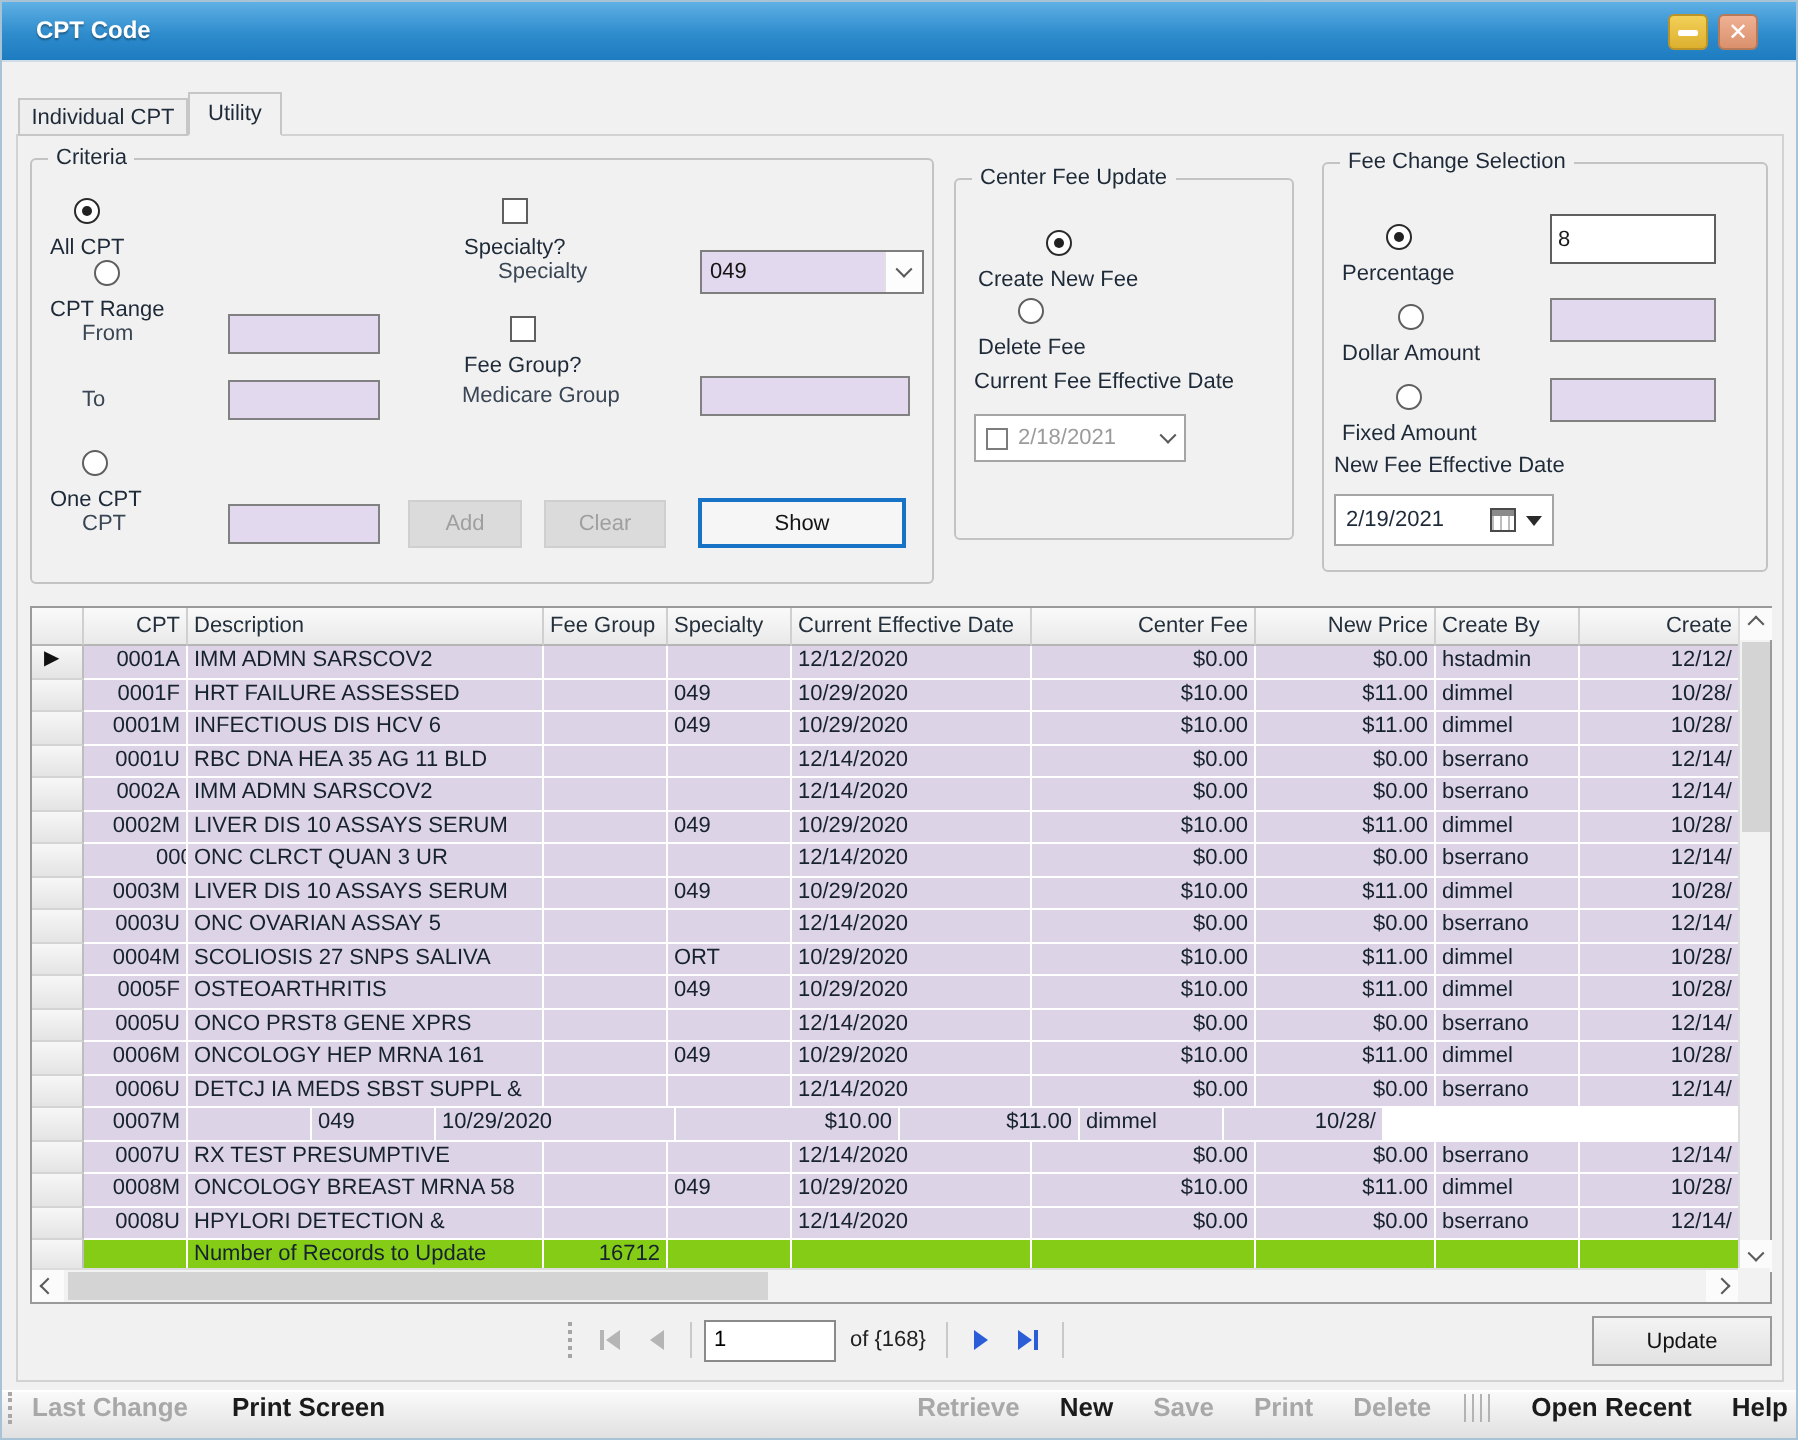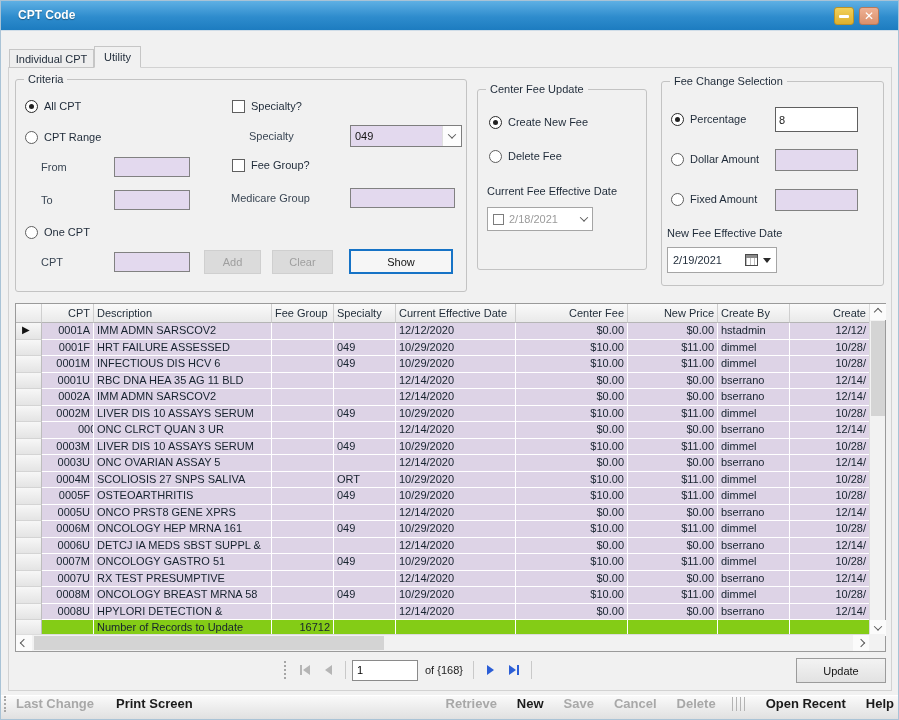--- a/index.html
+++ b/index.html
@@ -28,21 +28,21 @@
   .tab.active { left:93px; top:45px; width:47px; height:22px; line-height:21px;
     background:var(--panel,#f1f1f1); border-bottom:1px solid var(--panel,#f1f1f1); z-index:3; }
   .tabpanel { position:absolute; left:7px; top:66px; width:884px; height:624px;
     background:var(--panel,#f1f1f1); border:1px solid #d2d2d2; }
 
   
   .grp { position:absolute; border:1px solid #c3c3c3; border-radius:3px; }
   .glabel { position:absolute; top:-7px; left:8px; background:var(--panel,#f1f1f1); padding:0 4px; }
 
   
-  .ctl { position:absolute; display:flex; align-items:center; gap:6px; height:14px; cursor:default; }
+  .ctl { position:absolute; display:flex; align-items:center; gap:6px; height:14px; cursor:default;flex-direction:column; }
   .radio { width:13px; height:13px; border:1px solid #5f5f5f; border-radius:50%; background:#fff;
     position:relative; flex:0 0 auto; }
   .radio.checked { border-color:#2a2a2a; }
   .radio.checked::after { content:''; position:absolute; left:3px; top:3px; width:5px; height:5px;
     border-radius:50%; background:#222; }
   .check { width:13px; height:13px; border:1px solid #5f5f5f; background:#fff; flex:0 0 auto; }
   .slabel { position:absolute; color:#3a4654; }
   .txt { position:absolute; border:1px solid #818181; background:var(--lavender,#e3d9ee);
     font:11px "Liberation Sans","DejaVu Sans",sans-serif; padding:0 3px; color:#1b1b1b; }
   .txt.white { background:#fff; border-color:#5f5f5f; }
@@ -420,21 +420,20 @@
             <div class="gcell" style="width: 62px; text-align: left;"></div>
             <div class="gcell" style="width: 120px; text-align: left;">12/14/2020</div>
             <div class="gcell" style="width: 112px; text-align: right;">$0.00</div>
             <div class="gcell" style="width: 90px; text-align: right;">$0.00</div>
             <div class="gcell" style="width: 72px; text-align: left;">bserrano</div>
             <div class="gcell" style="width: 80px; text-align: right;">12/14/</div>
           </div>
           <div class="grow">
             <div class="scell"></div>
             <div class="gcell" style="width: 52px; text-align: right;">0007M</div>
-            <div class="gcell" style="width: 178px; text-align: left;">ONCOLOGY GASTRO 51</div>
             <div class="gcell" style="width: 62px; text-align: left;"></div>
             <div class="gcell" style="width: 62px; text-align: left;">049</div>
             <div class="gcell" style="width: 120px; text-align: left;">10/29/2020</div>
             <div class="gcell" style="width: 112px; text-align: right;">$10.00</div>
             <div class="gcell" style="width: 90px; text-align: right;">$11.00</div>
             <div class="gcell" style="width: 72px; text-align: left;">dimmel</div>
             <div class="gcell" style="width: 80px; text-align: right;">10/28/</div>
           </div>
           <div class="grow">
             <div class="scell"></div>
@@ -532,21 +531,21 @@
   <div class="btn normal" style="left:795px;top:657px;width:90px;height:25px;">Update</div>
 
   <div class="statusbar">
     <span class="sgrip"></span>
     <span class="sitem dis">Last Change</span>
     <span class="sitem en">Print Screen</span>
     <span class="sright">
       <span class="sitem dis">Retrieve</span>
       <span class="sitem en">New</span>
       <span class="sitem dis">Save</span>
-      <span class="sitem dis">Cancel</span>
+      <span class="sitem dis">Print</span>
       <span class="sitem dis">Delete</span>
       <span class="sbars"></span>
       <span class="sitem en">Open Recent</span>
       <span class="sitem en">Help</span>
     </span>
   </div>
 
 </div>
 
 </body></html>

